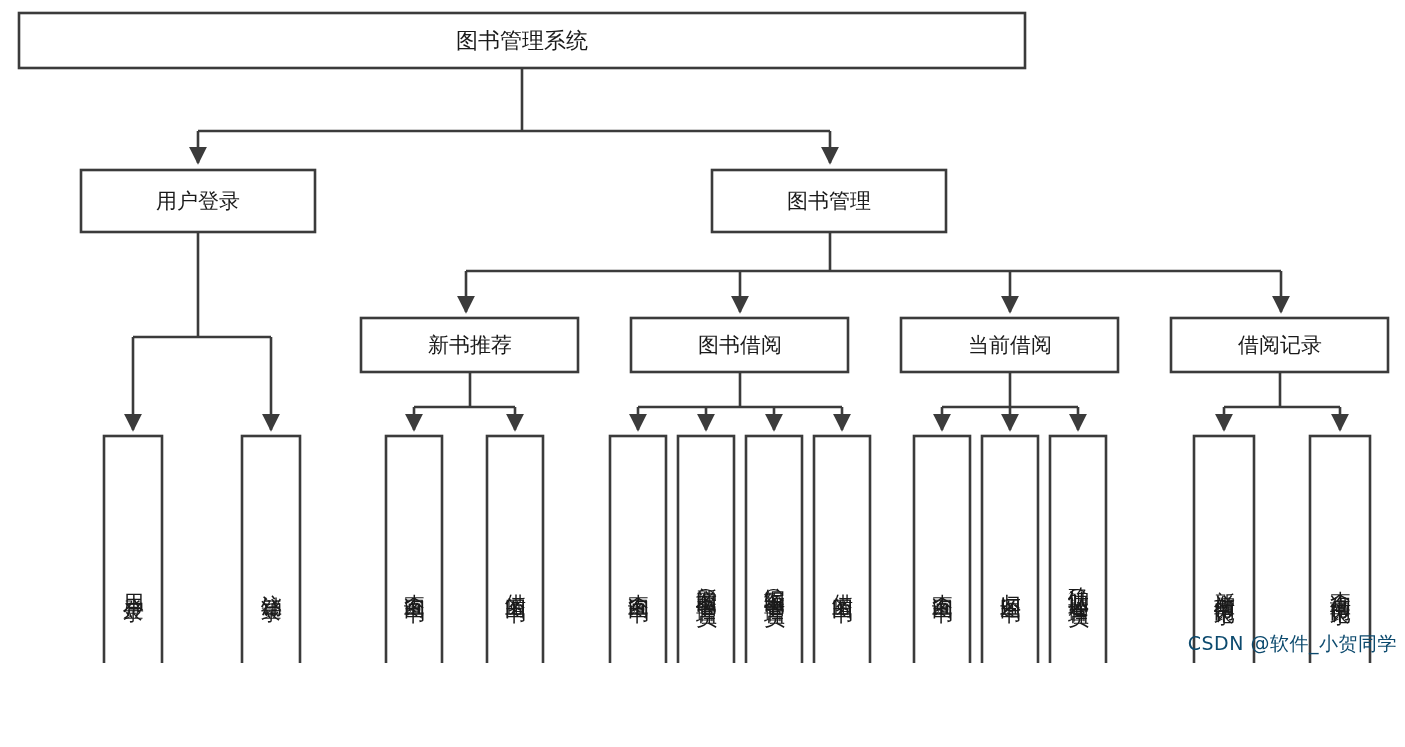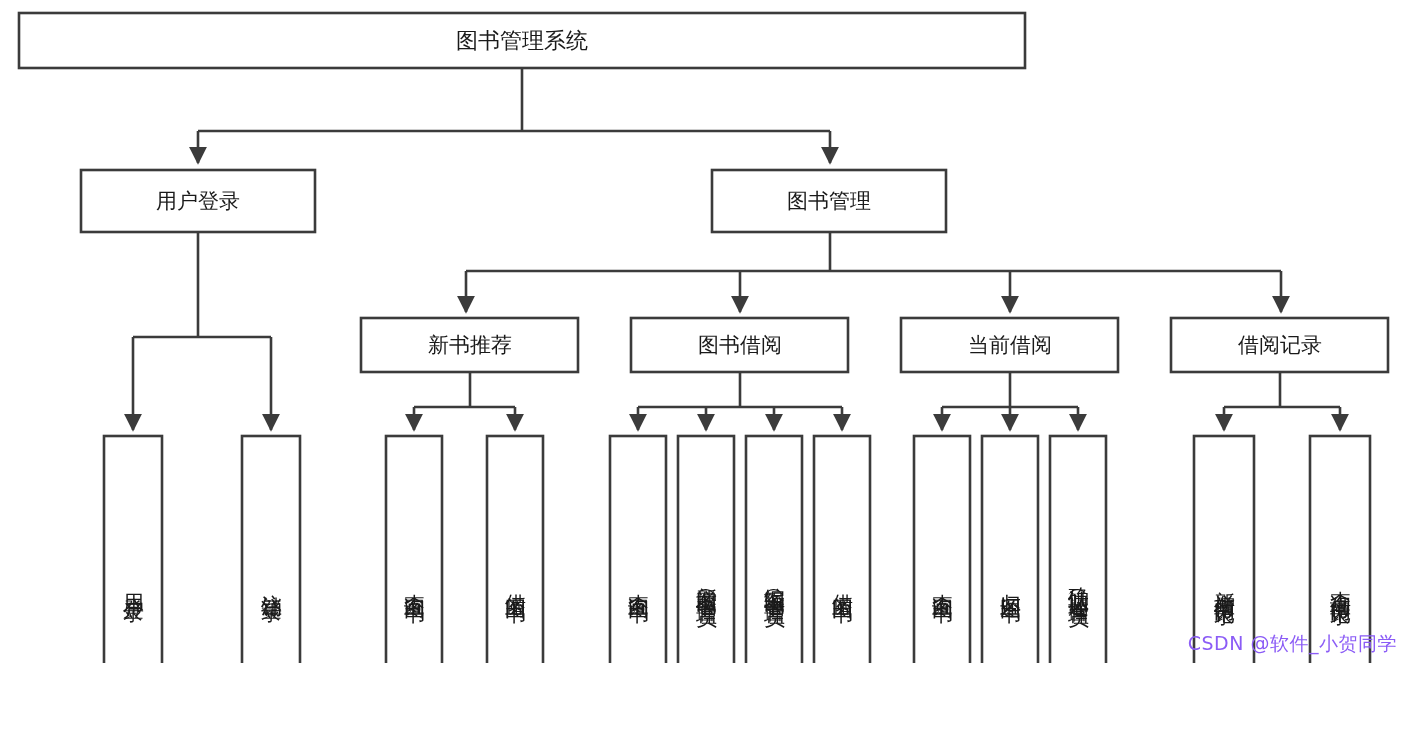--- a/index.html
+++ b/index.html
@@ -64,21 +64,21 @@
     text-align: center;
     white-space: nowrap;
     pointer-events: none;
   }
   #watermark {
     position: absolute;
     right: 8px;
     bottom: 6px;
     font-family: "DejaVu Sans", "Liberation Sans", sans-serif;
     font-size: 19px;
-    color: #8b5cf6;
+    color: #0c4a6e;
     letter-spacing: 0.5px;
     white-space: nowrap;
   }
 </style>
 </head>
 <body>
 
 <div id="diagram-root">
 
   <svg id="tree-svg" viewBox="0 0 1405 747">

